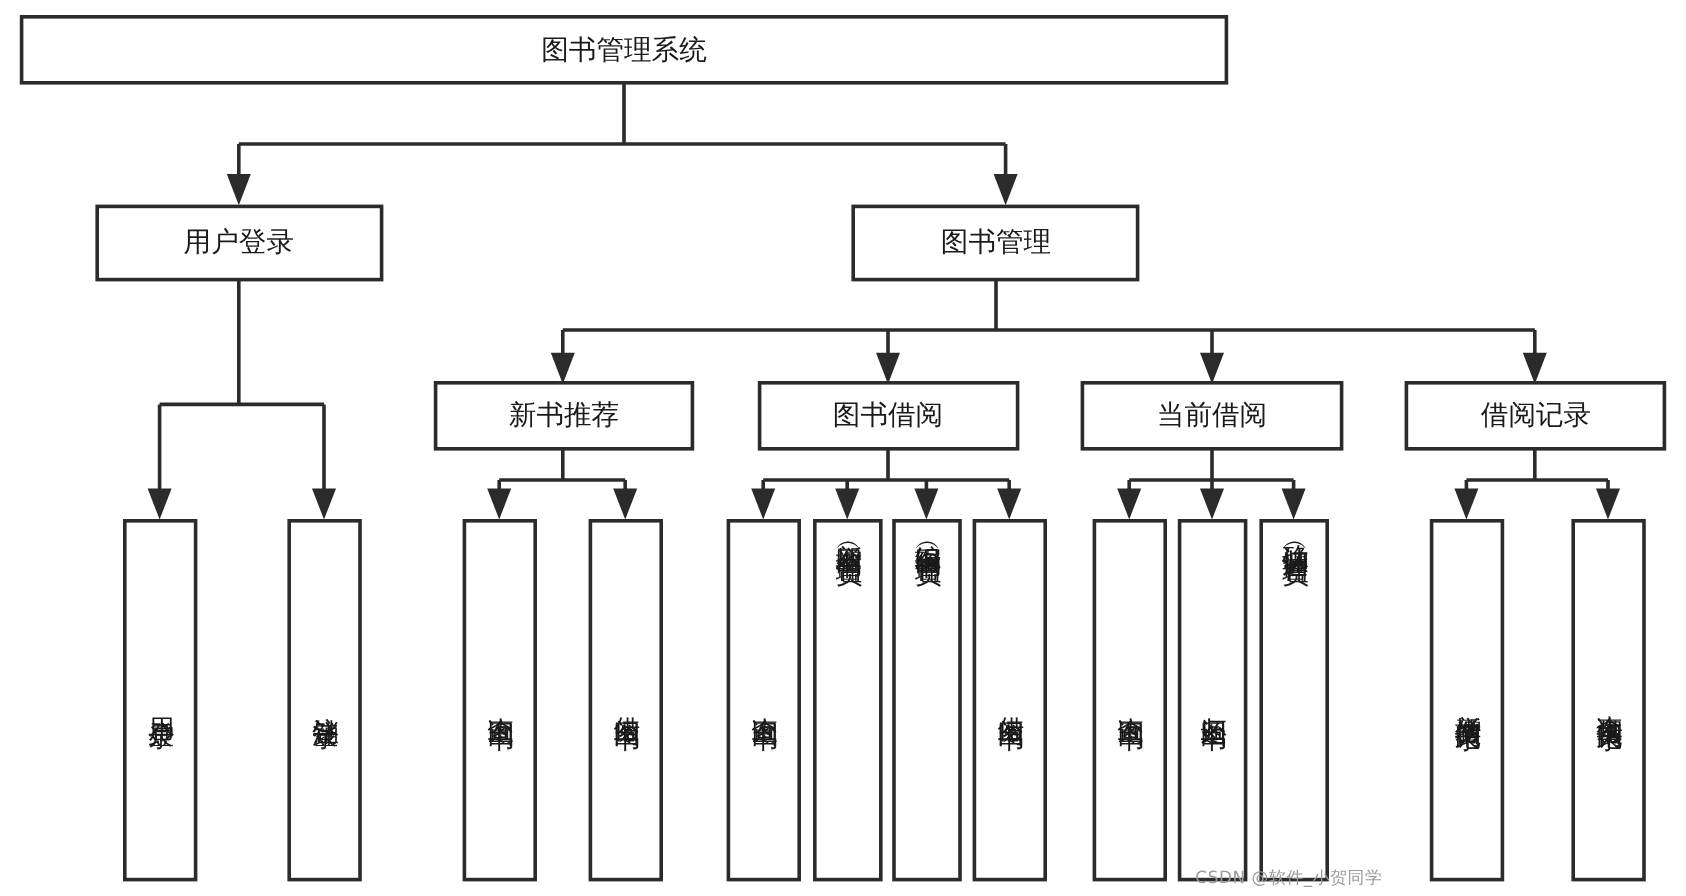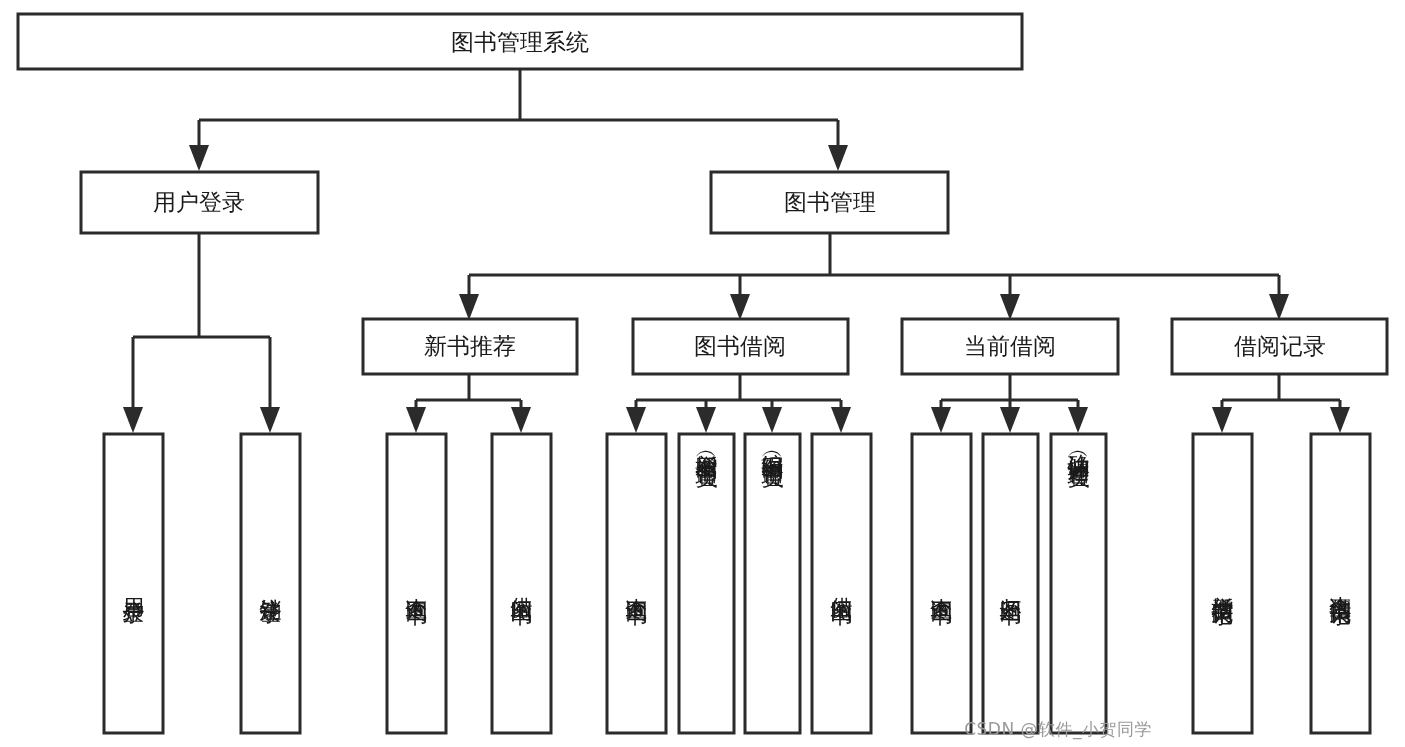--- a/index.html
+++ b/index.html
@@ -68,21 +68,21 @@
     color: #1a1a1a;
     white-space: normal;
     text-align: center;
     max-height: 100%;
   }
   .watermark {
     position: absolute;
     right: 8px;
     bottom: 6px;
     font-family: "DejaVu Sans", "Liberation Sans", sans-serif;
-    font-size: 17px;
+    font-size: 14px;
     color: #9a9a9a;
     letter-spacing: 0.5px;
     white-space: nowrap;
   }
 </style>
 </head>
 <body>
 
 <div id="diagram-root">
 

